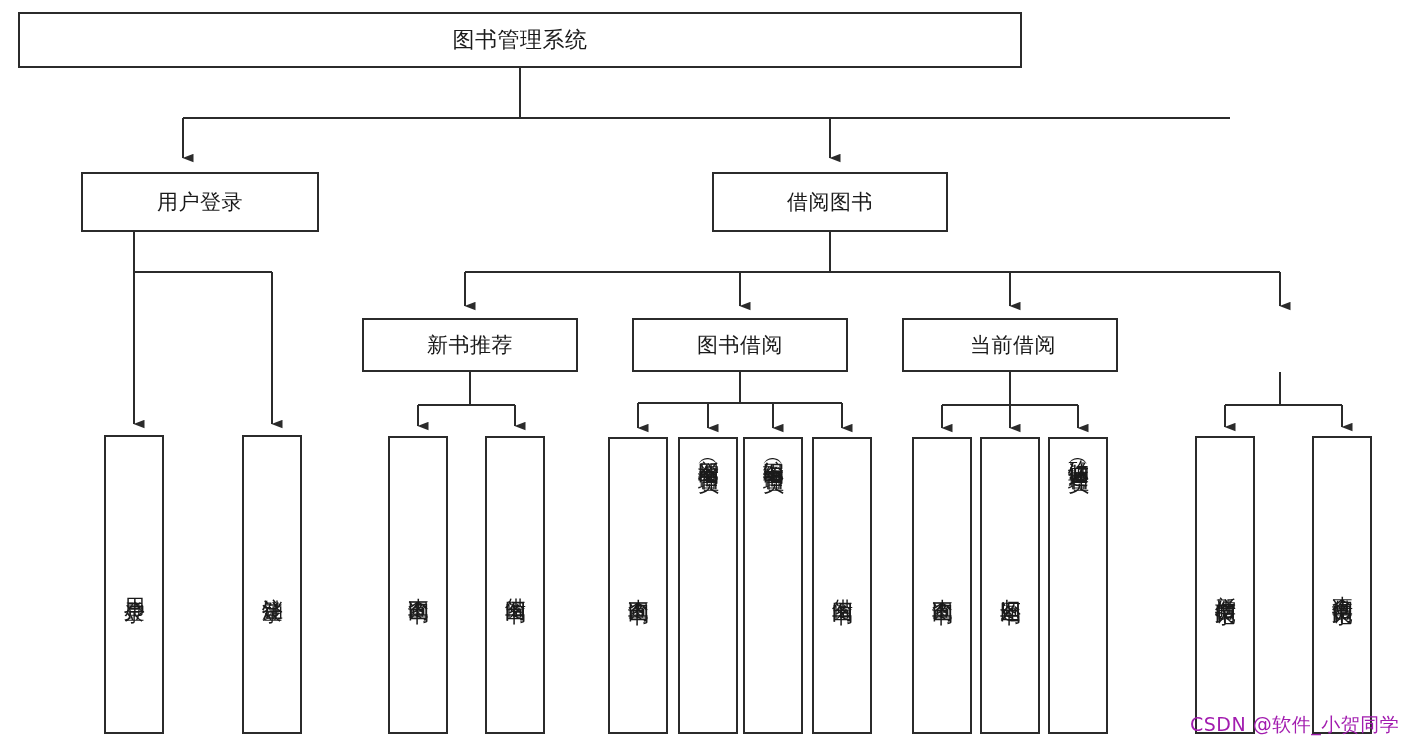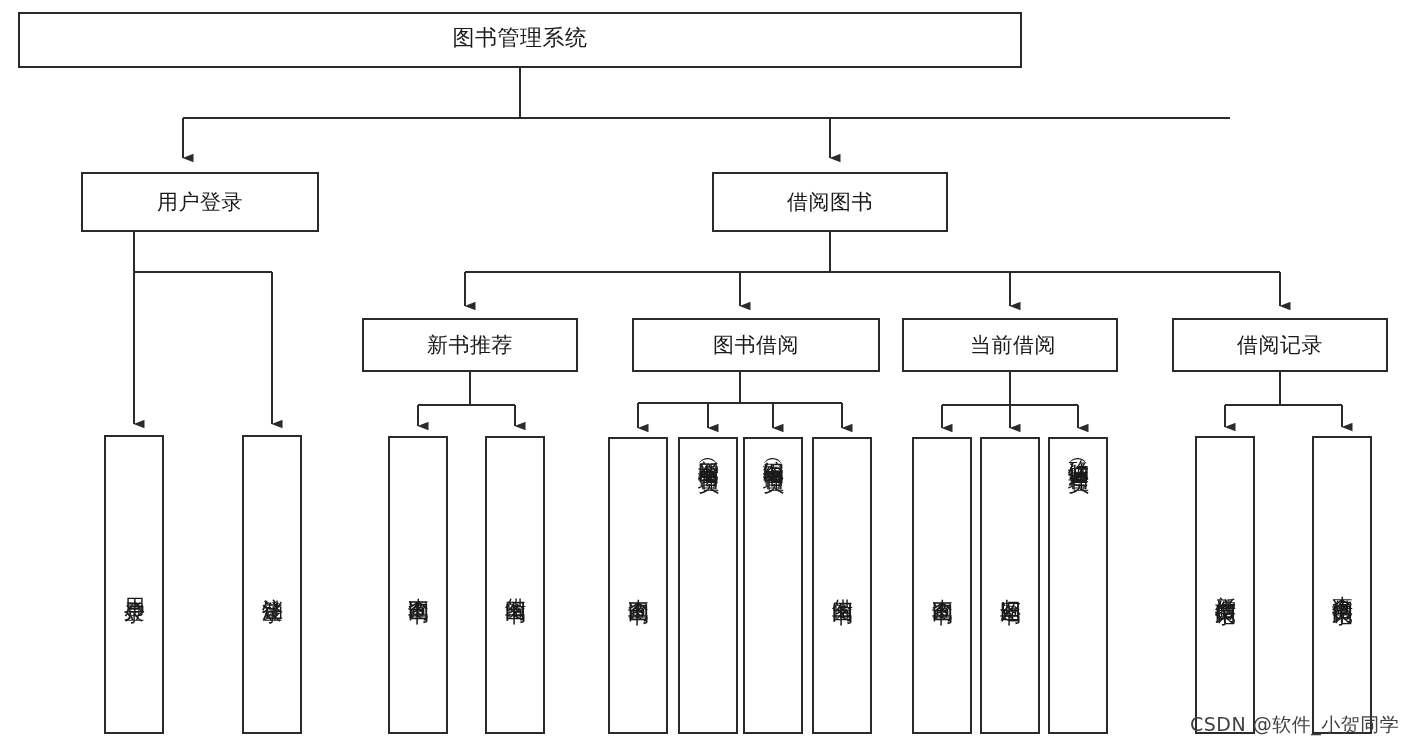--- a/index.html
+++ b/index.html
@@ -65,21 +65,21 @@
   }
   .node-v.tall-text {
     align-items: flex-start;
   }
   .node-v.mid-text {
     align-items: center;
     padding-top: 0;
   }
   .watermark {
     position: absolute;
-    color: #404040;
+    color: #a21caf;
     font-size: 19px;
     white-space: nowrap;
     letter-spacing: 0.5px;
     pointer-events: none;
   }
 </style>
 </head>
 <body>
 
 <div id="diagram-root">
@@ -128,43 +128,40 @@
       <path d="M1010,405 L1010,428" marker-end="url(#arrowhead)"></path>
       <path d="M1078,405 L1078,428" marker-end="url(#arrowhead)"></path>
 
       <path d="M1280,372 L1280,405"></path>
       <path d="M1225,405 L1342,405"></path>
       <path d="M1225,405 L1225,427" marker-end="url(#arrowhead)"></path>
       <path d="M1342,405 L1342,427" marker-end="url(#arrowhead)"></path>
     </g>
   </svg>
 
-  <div class="node-box node-root" style="left:18px; top:12px; width:1004px; height:56px;font-family:Liberation Mono, monospace;">
+  <div class="node-box node-root" style="left:18px; top:12px; width:1004px; height:56px;">
     <span class="node-label">图书管理系统</span>
   </div>
 
   <div class="node-box node-h" style="left:81px; top:172px; width:238px; height:60px;">
     <span class="node-label">用户登录</span>
   </div>
   <div class="node-box node-h" style="left:712px; top:172px; width:236px; height:60px;">
     <span class="node-label">借阅图书</span>
   </div>
 
   <div class="node-box node-h" style="left:362px; top:318px; width:216px; height:54px;justify-content:center;">
     <span class="node-label">新书推荐</span>
   </div>
-  <div class="node-box node-h" style="left:632px; top:318px; width:248px; height:54px;">
+  <div class="node-box node-h" style="left:632px; top:318px; width:216px; height:54px;">
     <span class="node-label">图书借阅</span>
   </div>
   <div class="node-box node-h" style="left:902px; top:318px; width:216px; height:54px;padding-left:6px;">
     <span class="node-label">当前借阅</span>
   </div>
-  <div class="node-box node-h" style="left:1172px; top:318px; width:216px; height:54px;">
-    <span class="node-label">借阅记录</span>
-  </div>
 
   <div class="node-box node-v mid-text" style="left:104px; top:435px; width:60px; height:299px;">
     <span class="node-label">用户登录</span>
   </div>
   <div class="node-box node-v mid-text" style="left:242px; top:435px; width:60px; height:299px;">
     <span class="node-label">注销登录</span>
   </div>
 
   <div class="node-box node-v mid-text" style="left:388px; top:436px; width:60px; height:298px;">
     <span class="node-label">查询图书</span>

